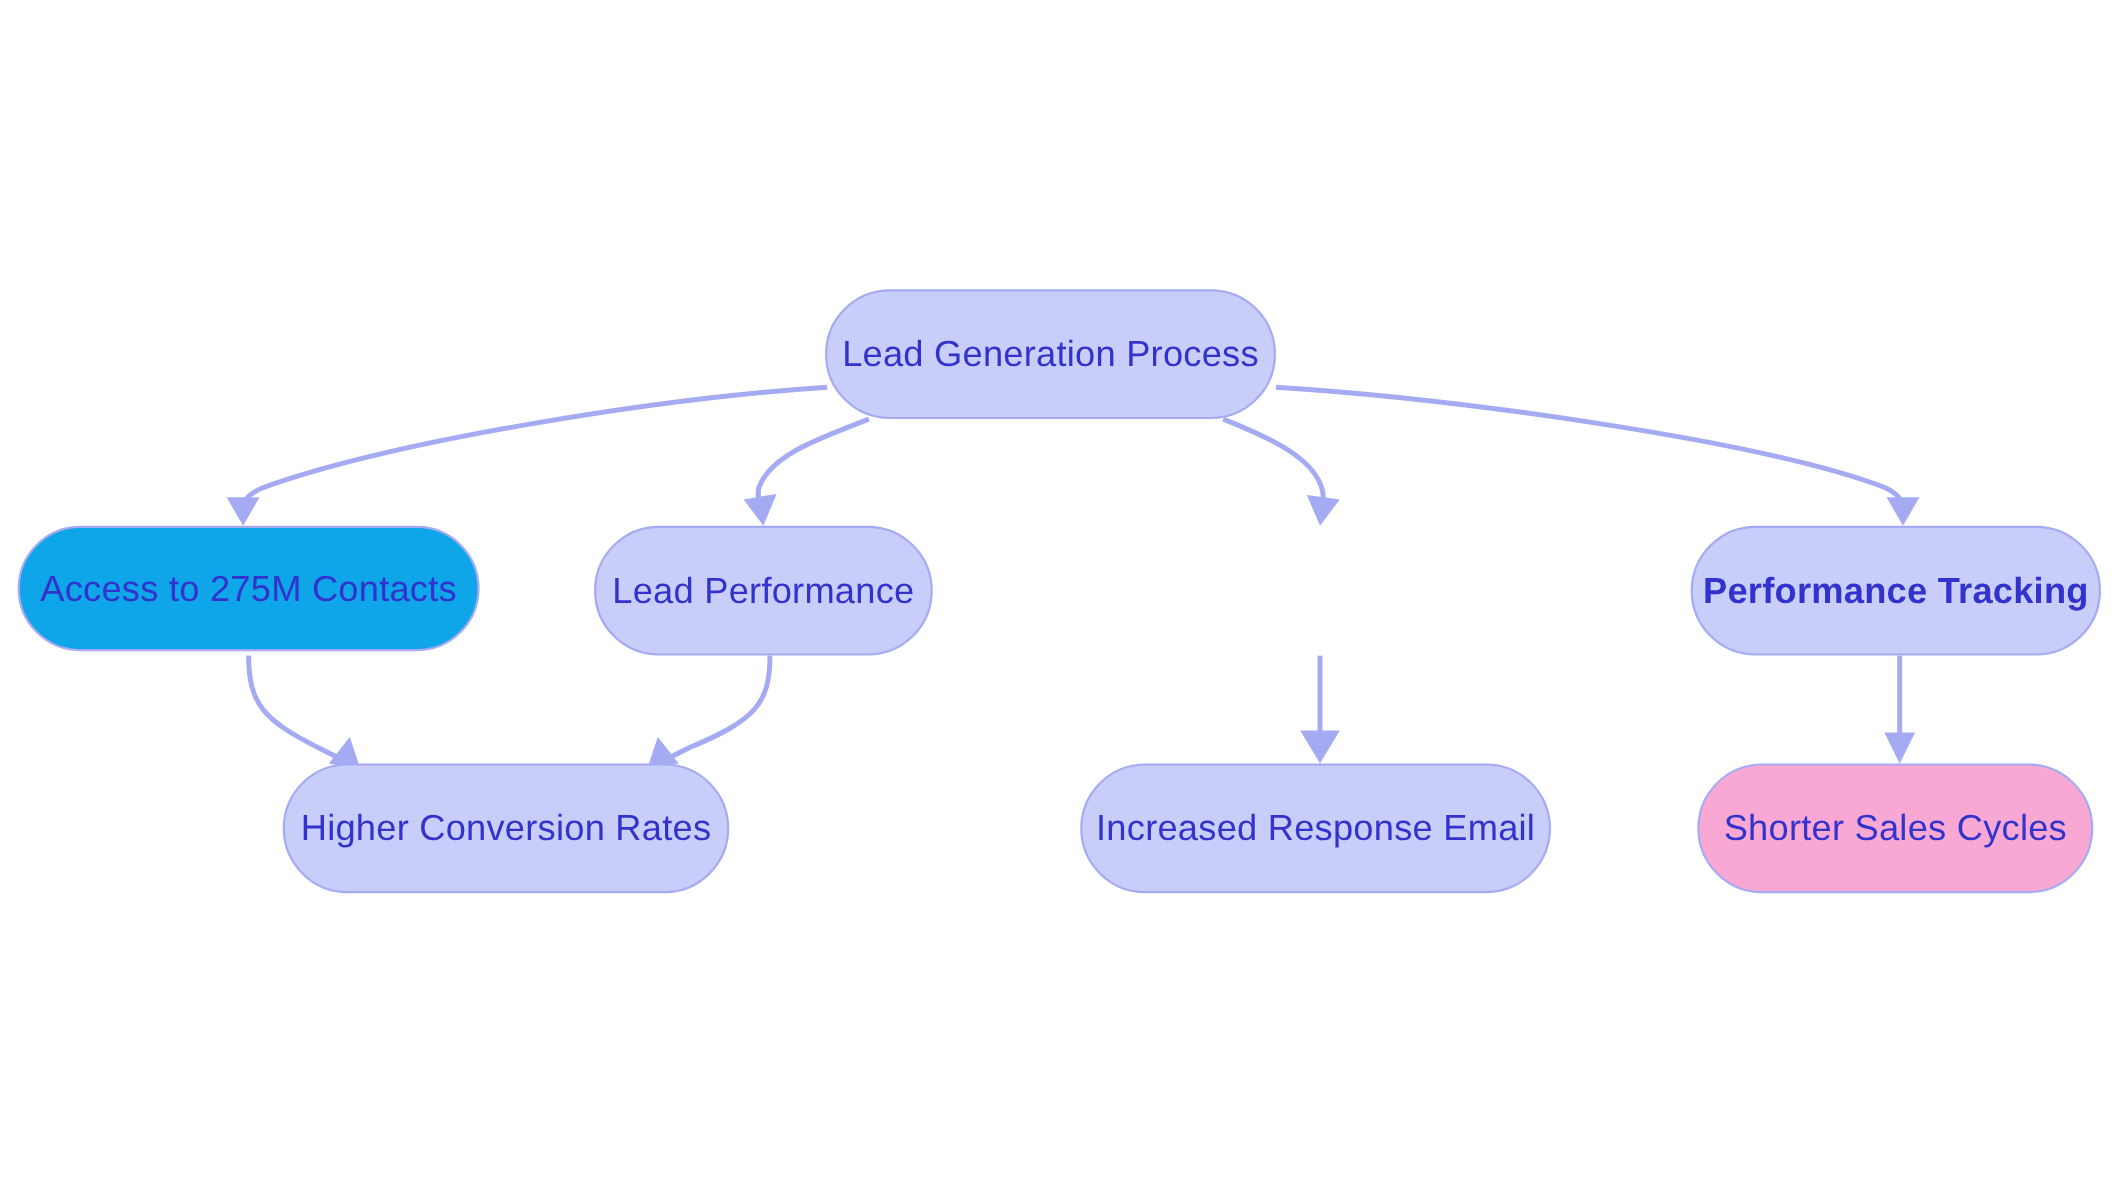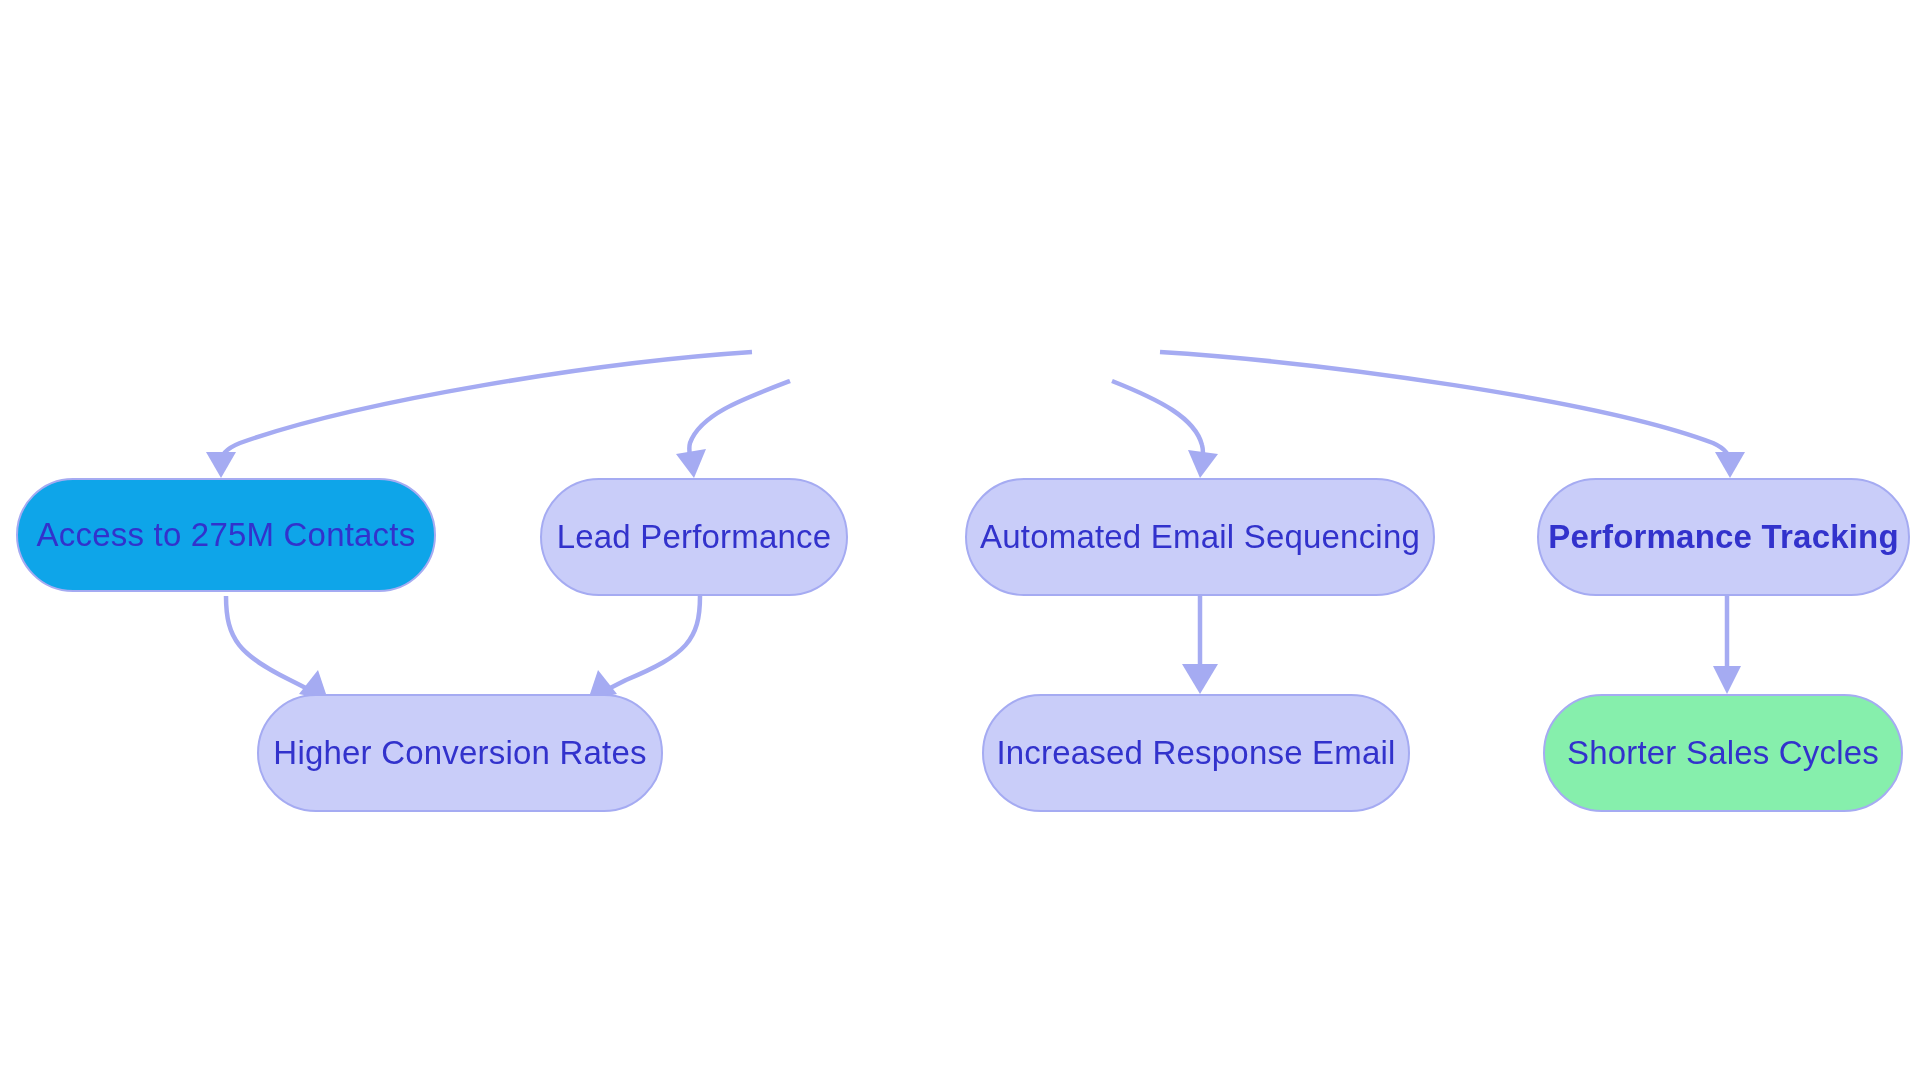--- a/index.html
+++ b/index.html
@@ -83,42 +83,42 @@
       <g>
         <path class="edge-path" d="M 1200,596 L 1200,678" stroke="#a5abf2"></path>
         <path class="arrow-head" d="M 1200,694 L 1182,664 L 1218,664 Z" fill="#a5abf2"></path>
       </g>
       <g>
         <path class="edge-path" d="M 1727,596 L 1727,678" stroke="#a5abf2"></path>
         <path class="arrow-head" d="M 1727,694 L 1713,666 L 1741,666 Z" fill="#a5abf2"></path>
       </g>
     </svg>
 
+  <div class="node" style="left: 750px; top: 263px; width: 410px; height: 118px; background: rgb(201, 205, 249); border-color: rgb(165, 171, 242); color: rgb(50, 50, 204);">
+    <span>Lead Generation Process</span>
+  </div>
 
   <div class="node" style="left: 16px; top: 478px; width: 420px; height: 114px; background: #0ea5e9; border-color: rgb(165, 171, 242); color: rgb(50, 50, 204);">
     <span>Access to 275M Contacts</span>
   </div>
 
   <div class="node" style="left: 540px; top: 478px; width: 308px; height: 118px; background: rgb(201, 205, 249); border-color: rgb(165, 171, 242); color: rgb(50, 50, 204);">
     <span>Lead Performance</span>
   </div>
 
-  <div class="node" style="left: 965px; top: 478px; width: 470px; height: 118px; background: rgb(201, 205, 249); border-color: rgb(165, 171, 242); color: rgb(50, 50, 204);">
-    <span>Automated Email Sequencing</span>
-  </div>
 
   <div class="node" style="left: 1537px; top: 478px; width: 373px; height: 118px; background: rgb(201, 205, 249); border-color: rgb(165, 171, 242); color: rgb(50, 50, 204); font-weight: bold;">
     <span>Performance Tracking</span>
   </div>
 
   <div class="node" style="left: 257px; top: 694px; width: 406px; height: 118px; background: rgb(201, 205, 249); border-color: rgb(165, 171, 242); color: rgb(50, 50, 204); text-align: right;">
     <span>Higher Conversion Rates</span>
   </div>
 
   <div class="node" style="left: 982px; top: 694px; width: 428px; height: 118px; background: rgb(201, 205, 249); border-color: rgb(165, 171, 242); color: rgb(50, 50, 204);">
     <span>Increased Response Email</span>
   </div>
 
-  <div class="node" style="left: 1543px; top: 694px; width: 360px; height: 118px; background: #86efac; border-color: rgb(165, 171, 242); color: rgb(50, 50, 204);">
+  <div class="node" style="left: 1543px; top: 694px; width: 360px; height: 118px; background: #f9a8d4; border-color: rgb(165, 171, 242); color: rgb(50, 50, 204);">
     <span>Shorter Sales Cycles</span>
   </div>
 
 </div>
 
 </body></html>

